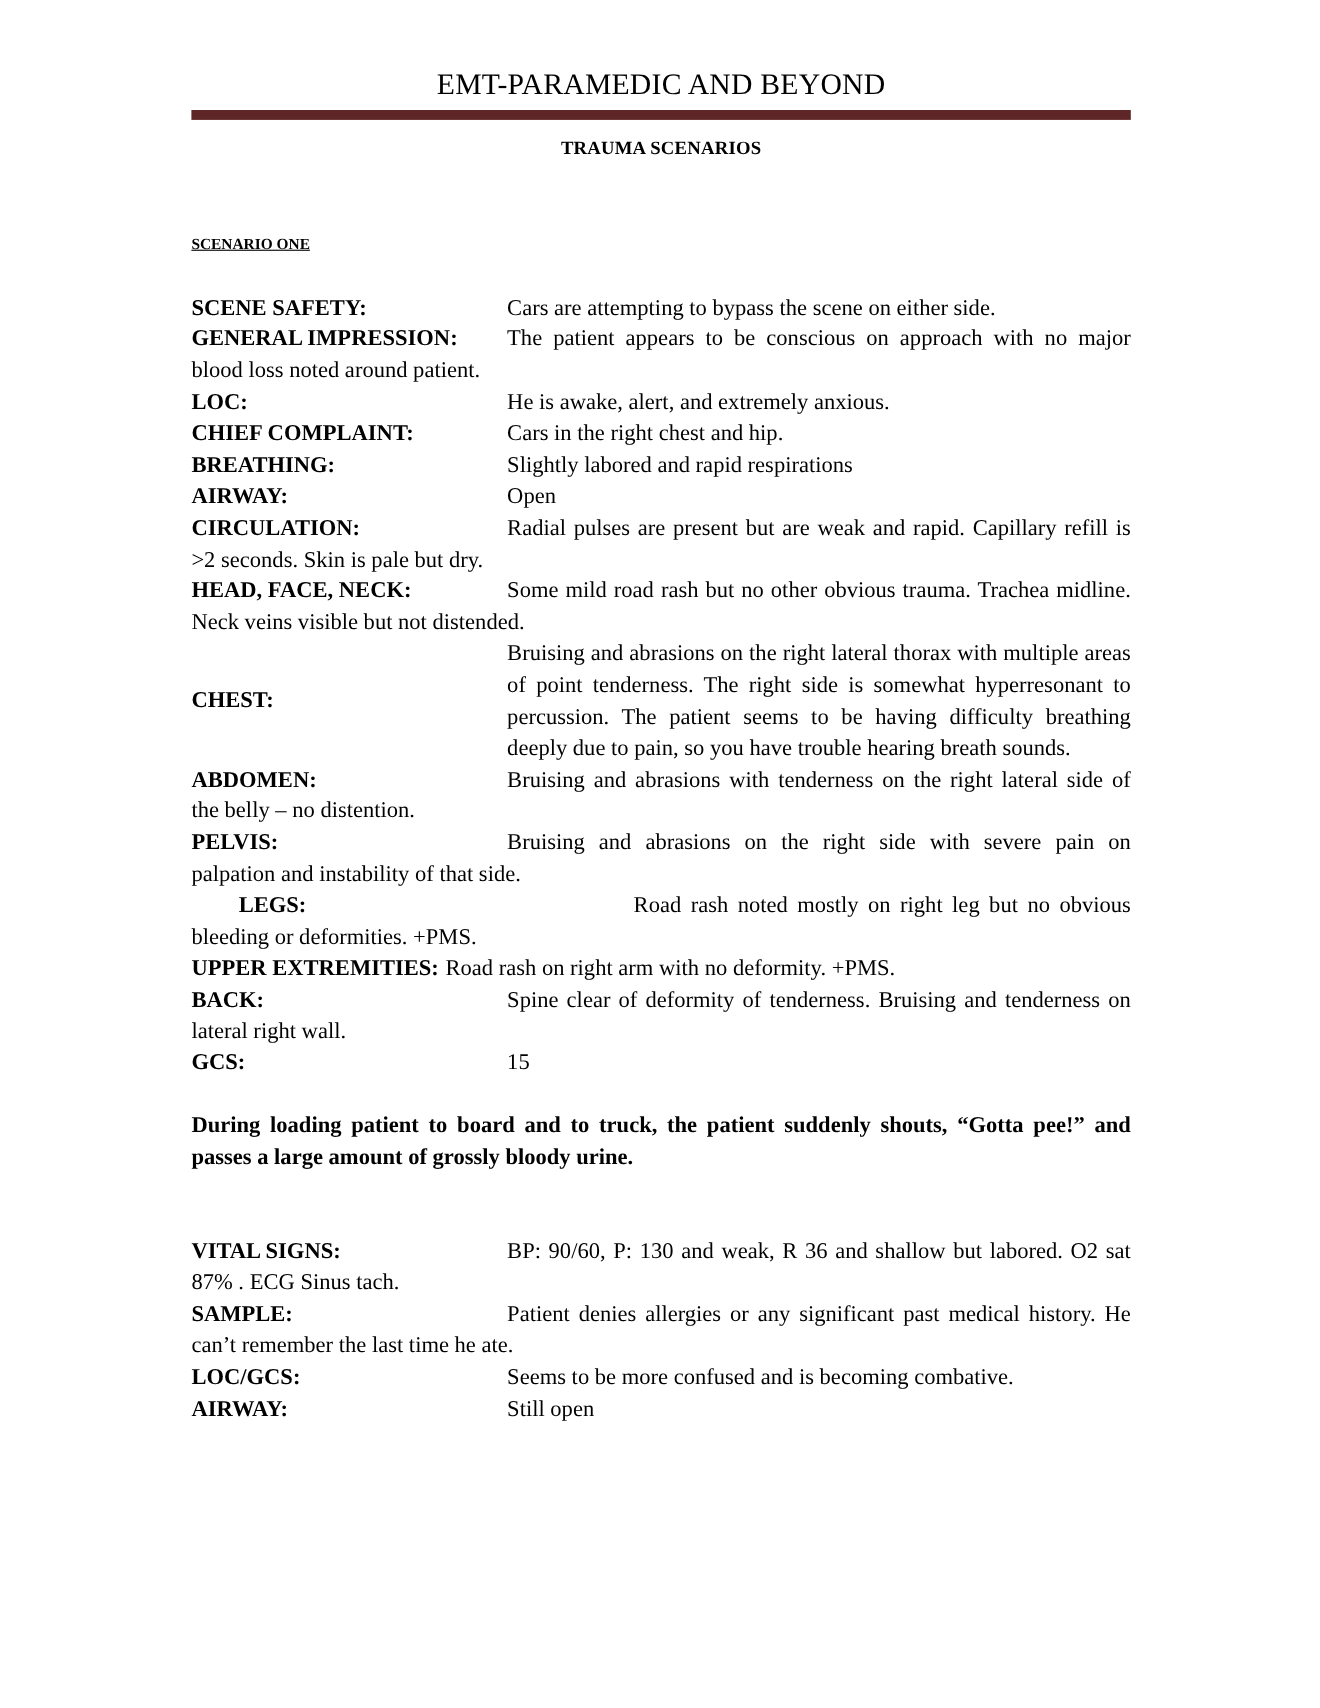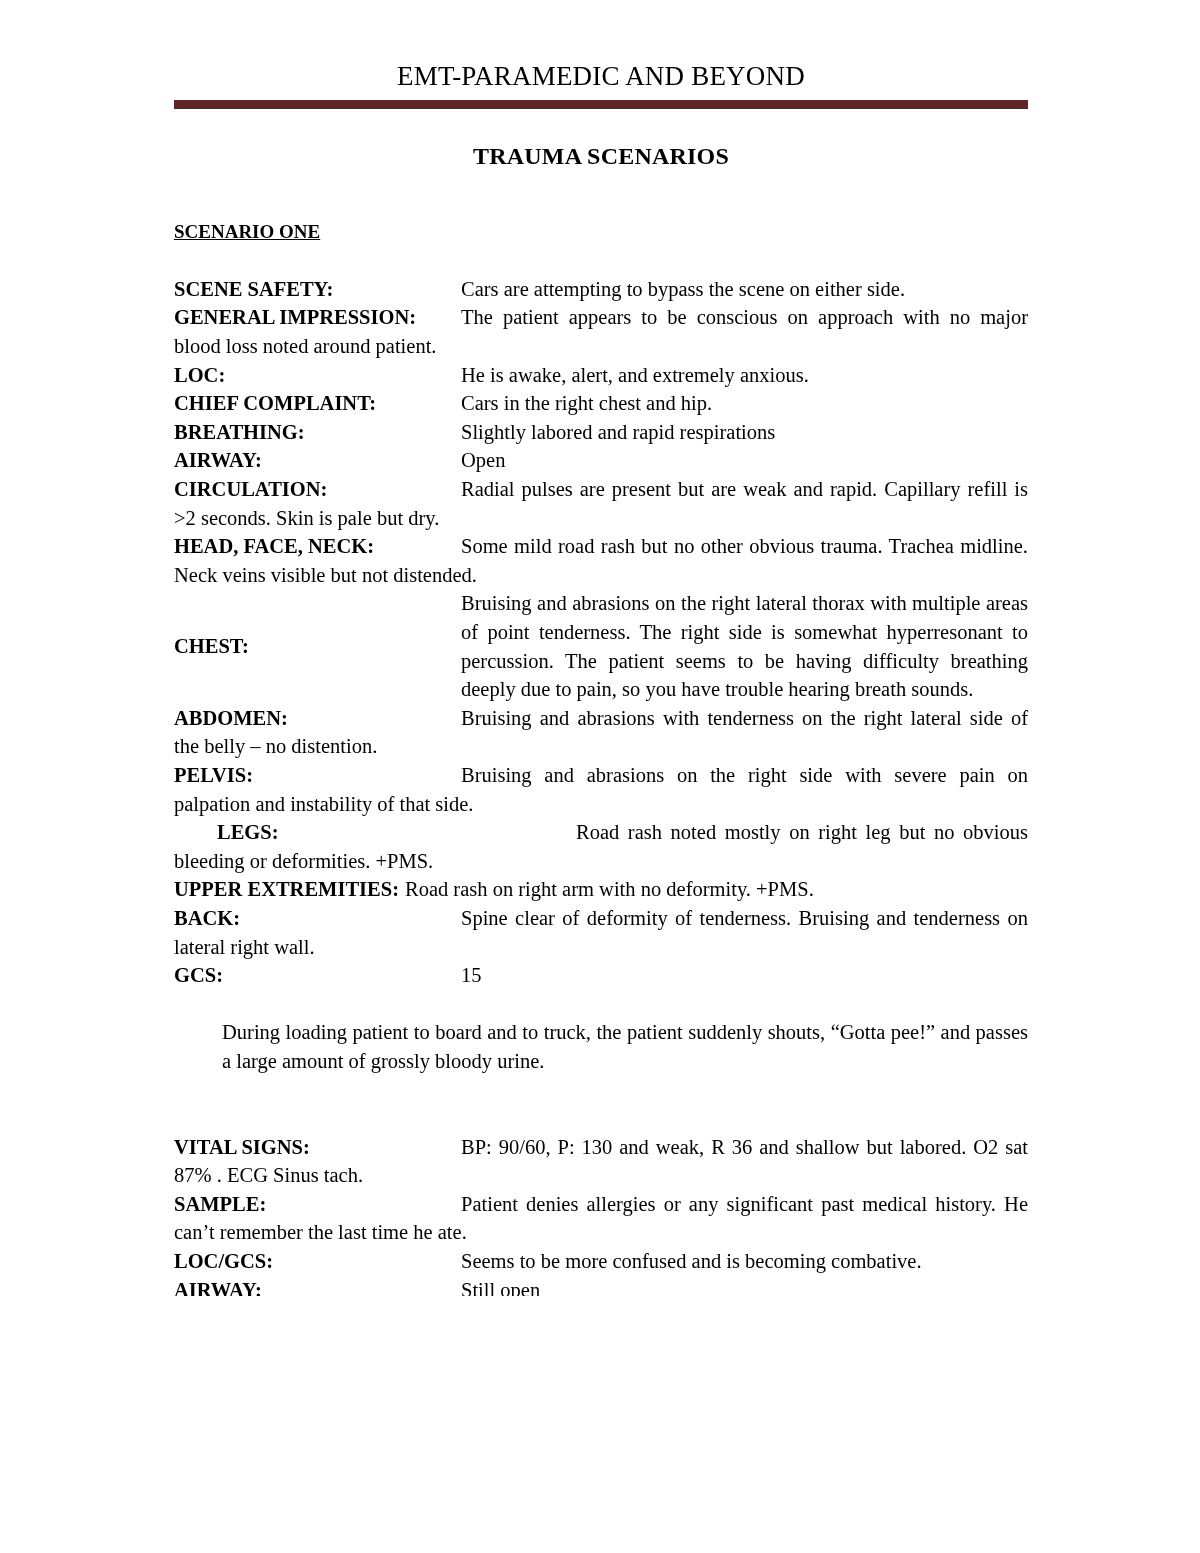--- a/index.html
+++ b/index.html
@@ -38,47 +38,45 @@
     line-height: 1.1;
     margin: 0;
   }
   .rule {
     height: 9px;
     background: #5E2626;
     margin-top: 8px;
   }
   .section-title {
     text-align: center;
-    font-size: 24px;
-    font-weight: bold;
-    margin: 0;
-    padding-top: 34px;
+    font-size: 17px;
+    font-weight: bold;
+    margin: 16px;
     letter-spacing: 0.2px;
   }
 
   
   .body-area {
     padding-top: 48px;
     font-size: 20.5px;
     line-height: 28.6px;
   }
   .scenario-heading {
     font-weight: bold;
     text-decoration: underline;
-    font-size: 19px;
+    font-size: 14px;
     line-height: 28.6px;
   }
   p.para {
     margin: 0;
     text-align: justify;
     text-justify: inter-word;
   }
   p.para.bold {
-    font-weight: normal;
-    margin-left: 48px;
+    font-weight: bold;
   }
   .spacer {
     height: 28.6px;
   }
   .spacer.tall {
     height: 57.2px;
   }
 
   
   .row {

